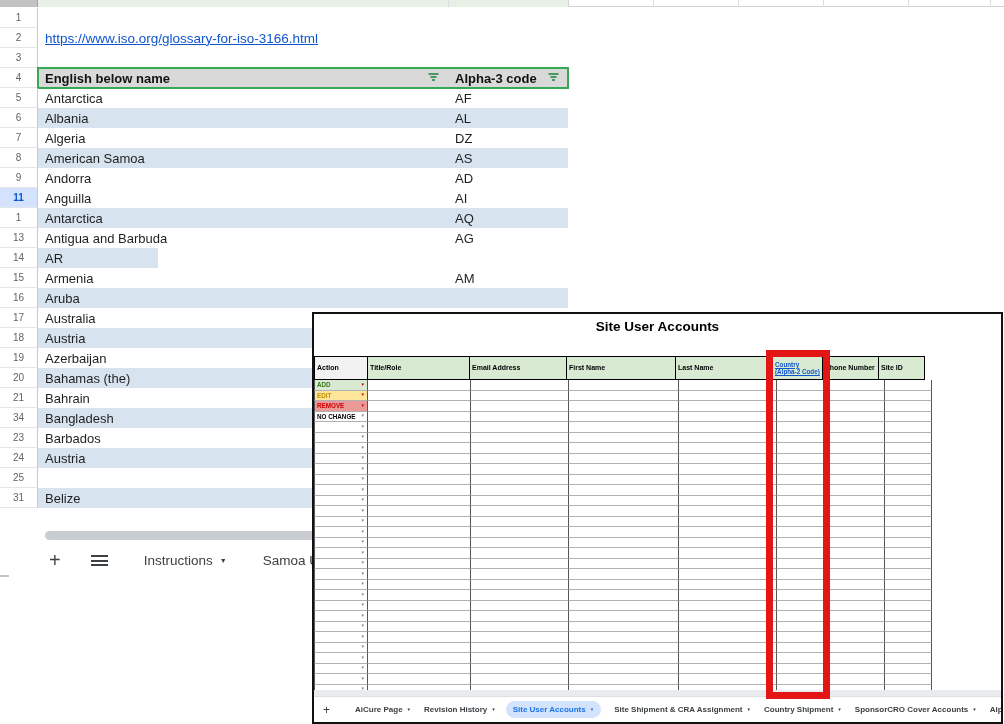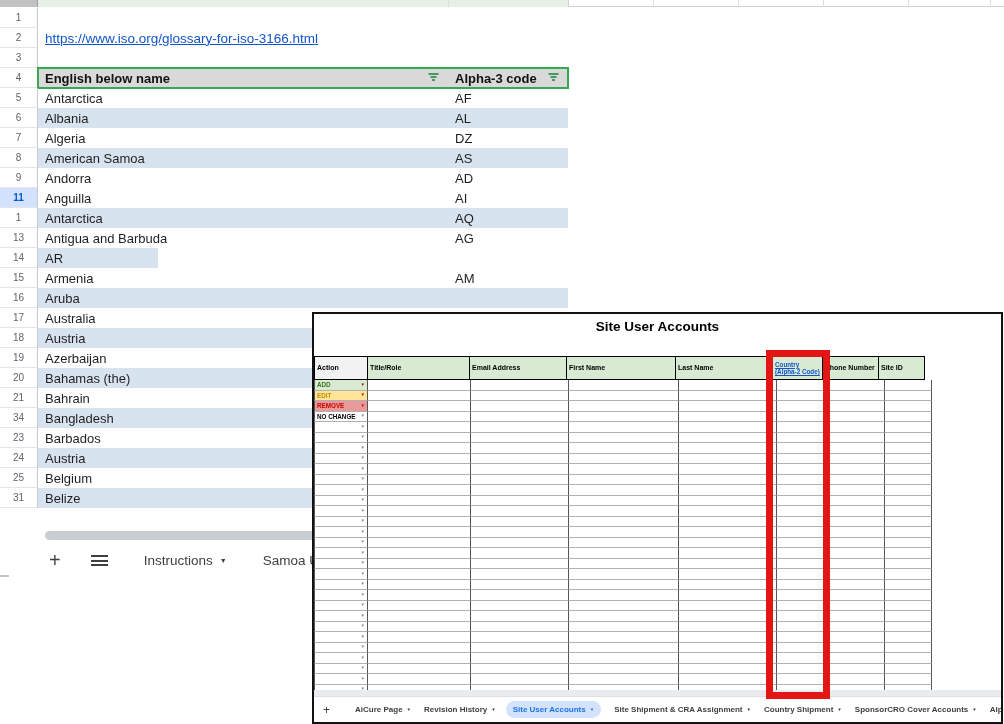--- a/index.html
+++ b/index.html
@@ -217,21 +217,20 @@
           <div class="cA">Barbados</div>
           <div class="cB"></div>
         </div>
         <div class="srow band">
           <div class="rownum">24</div>
           <div class="cA">Austria</div>
           <div class="cB"></div>
         </div>
         <div class="srow">
           <div class="rownum">25</div>
-          <div class="cA">Belgium</div>
           <div class="cB"></div>
         </div>
         <div class="srow band">
           <div class="rownum">31</div>
           <div class="cA">Belize</div>
           <div class="cB"></div>
         </div>
       </div>
   </div>
 

